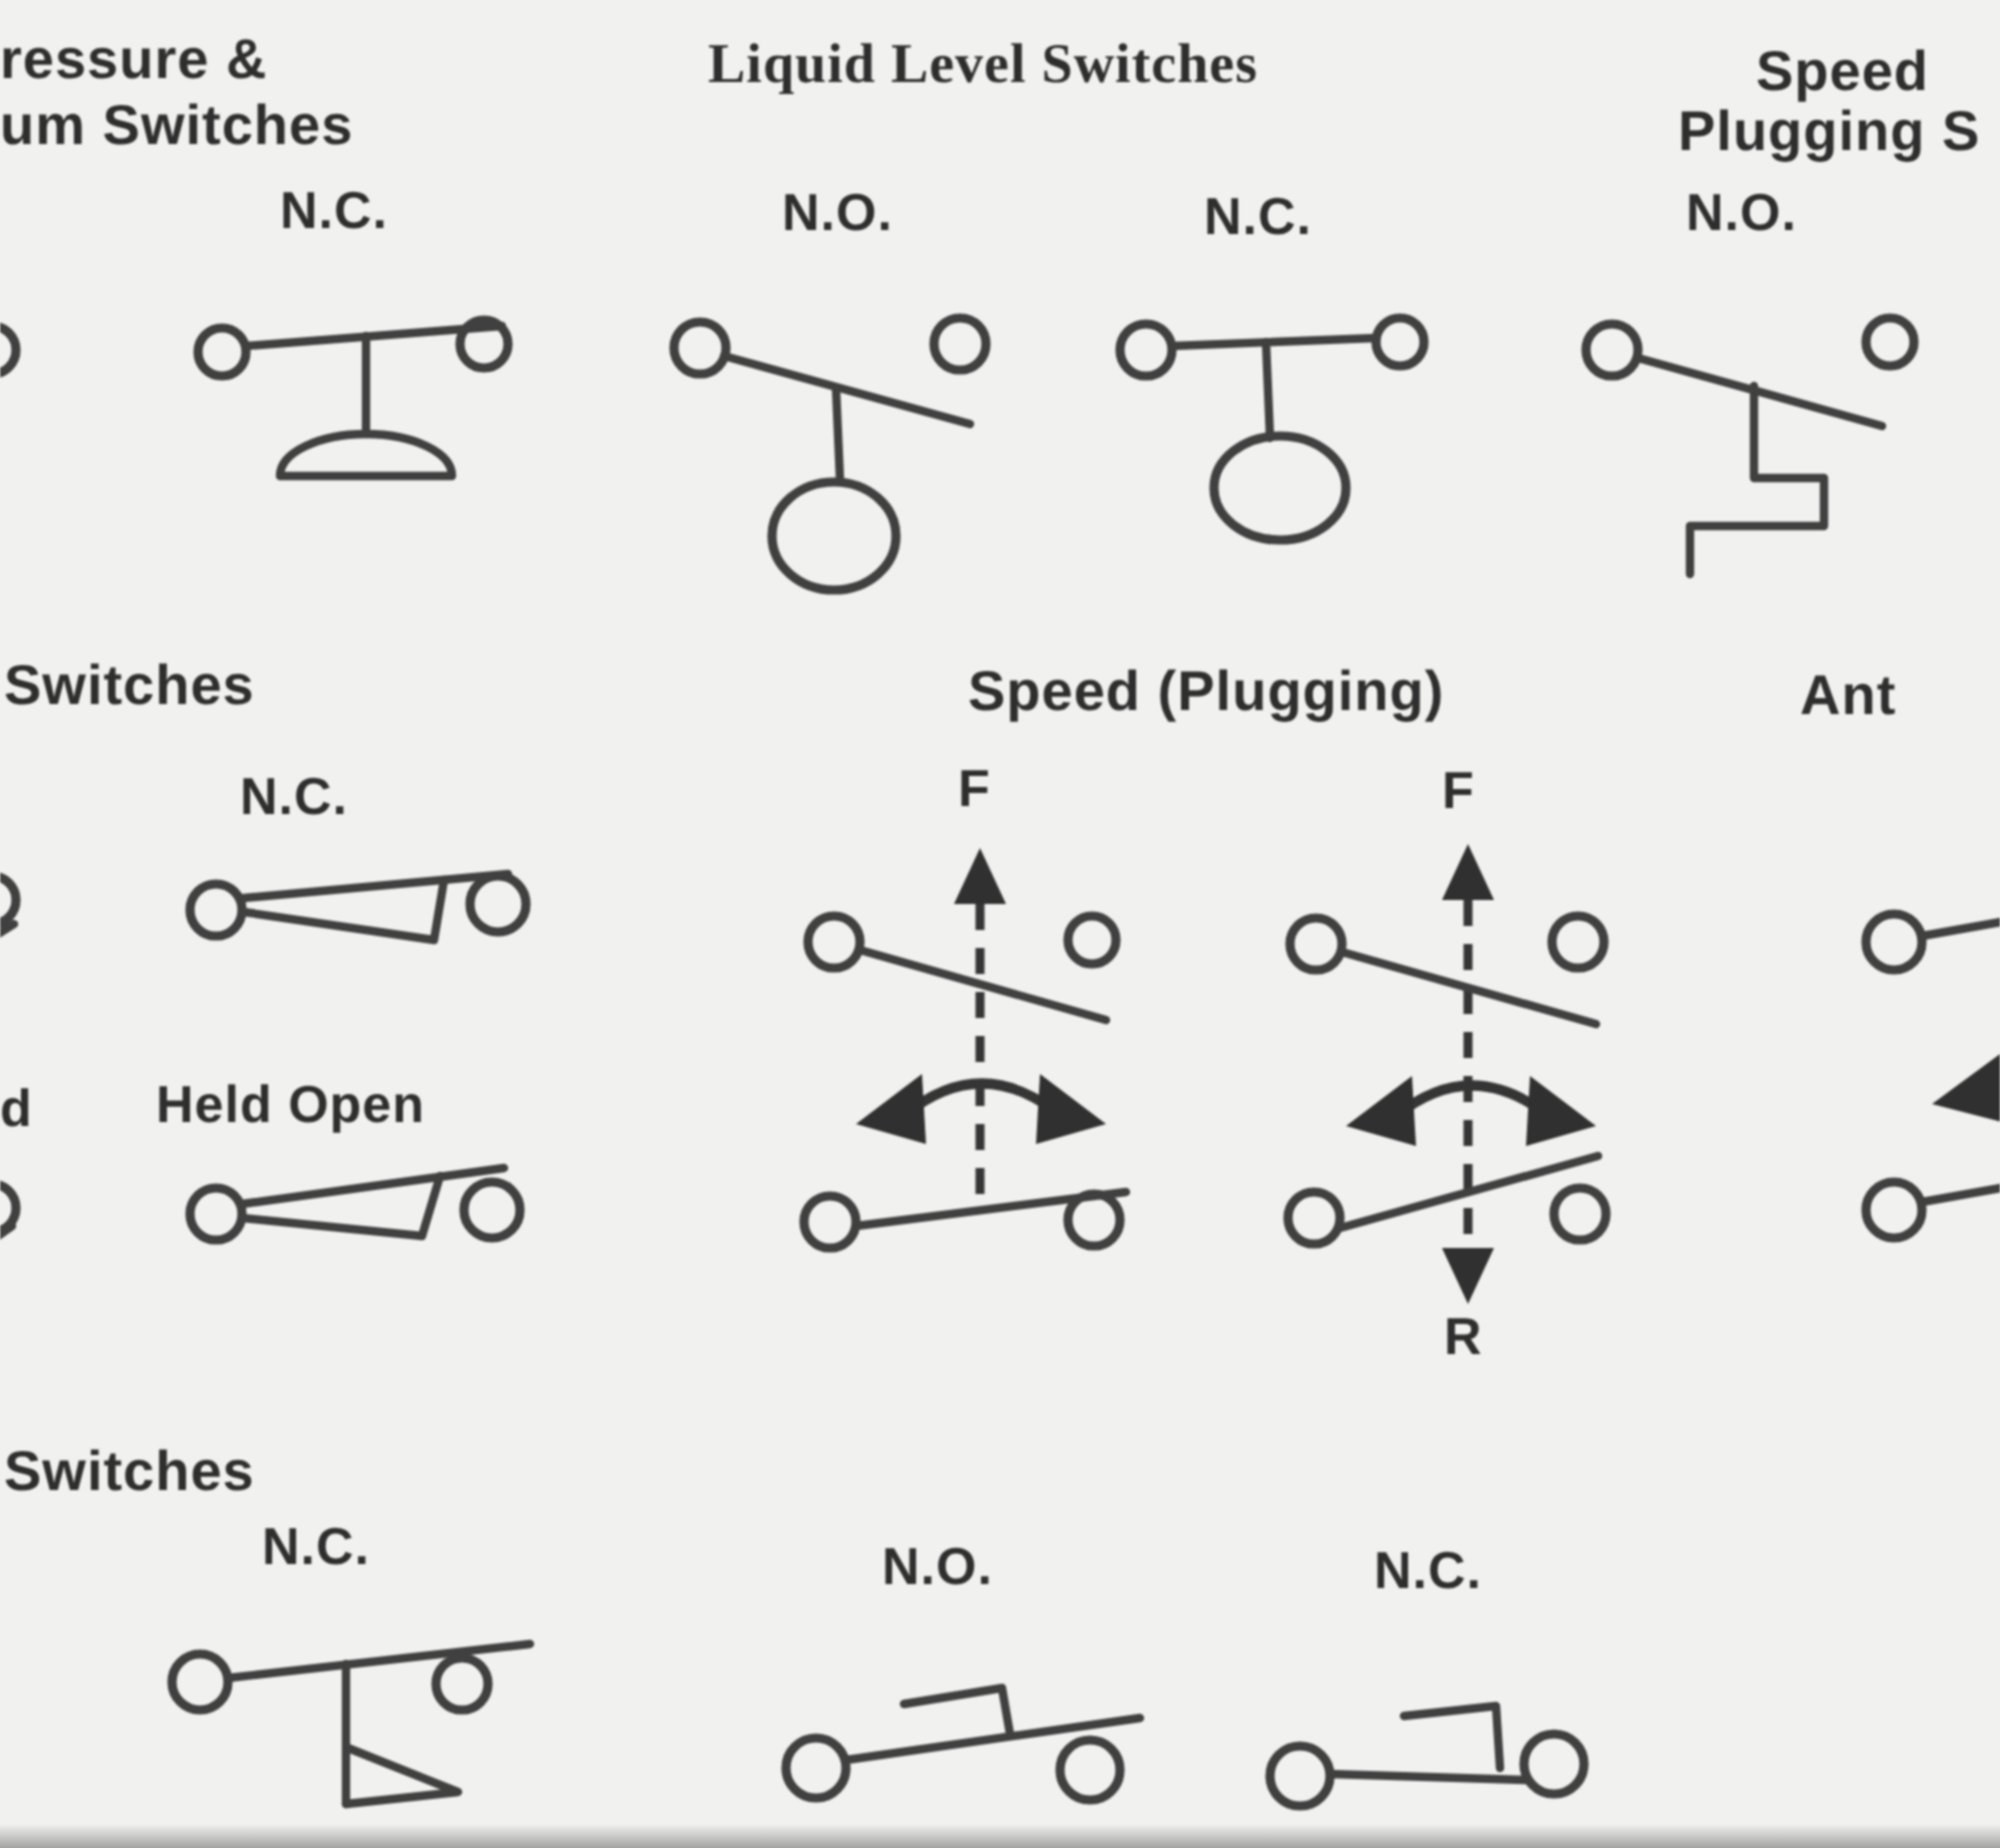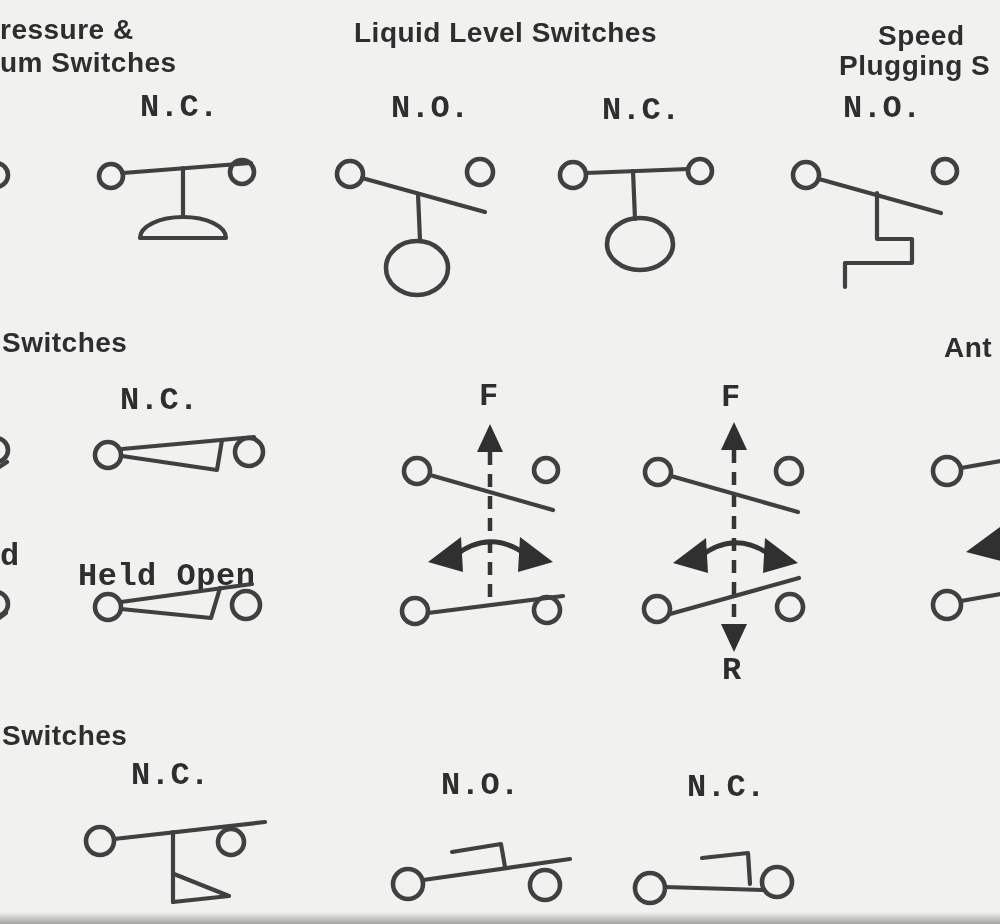--- a/index.html
+++ b/index.html
@@ -16,21 +16,21 @@
   }
   .t{
     position:absolute;
     font-weight:bold;
     color:#2e2e2e;
     white-space:nowrap;
     line-height:1;
     letter-spacing:0.5px;
   }
   .title{font-size:28px;}
-  .lab{font-size:32px;font-family:Liberation Mono, monospace;}
+  .lab{font-size:26px;}
   svg.sym-canvas{position:absolute;left:0;top:0;}
   .ln{fill:none;stroke:#404040;stroke-width:4.2;stroke-linecap:round;stroke-linejoin:round;}
   .cir{fill:none;stroke:#404040;stroke-width:4.6;}
   .dash{fill:none;stroke:#353535;stroke-width:4.5;stroke-dasharray:13 9;}
   .arc{fill:none;stroke:#353535;stroke-width:5;}
   .arw{fill:#303030;stroke:none;}
   .bottom-fade{
     position:absolute;left:0;bottom:0;width:100%;height:12px;
     background:linear-gradient(to bottom,rgba(120,120,120,0),rgba(70,70,70,0.45));
   }
@@ -38,38 +38,39 @@
 </head>
 <body>
 
 <div class="stage">
   <div class="content">
 
     <div class="t title" style="left:0px;top:49px;">um Switches</div>
     <div class="t title" style="left:0px;top:16px;">ressure &amp;</div>
     <div class="t lab" style="left:140px;top:92px;">N.C.</div>
 
-    <div class="t title" style="left:354px;top:19px;">Liquid Level Switches</div>
+    <div class="t title" style="left:354px;top:19px;font-family:Liberation Serif, serif;">Liquid Level Switches</div>
     <div class="t lab" style="left:391px;top:93px;">N.O.</div>
     <div class="t lab" style="left:602px;top:95px;">N.C.</div>
 
     <div class="t title" style="left:878px;top:22px;">Speed</div>
     <div class="t title" style="left:839px;top:52px;">Plugging S</div>
     <div class="t lab" style="left:843px;top:93px;">N.O.</div>
 
     <div class="t title" style="left:2px;top:329px;">Switches</div>
     <div class="t lab" style="left:120px;top:385px;">N.C.</div>
     <div class="t lab" style="left:0px;top:541px;">d</div>
-    <div class="t lab" style="left:78px;top:539px;margin-top:22px;">Held Open</div>
+    <div class="t lab" style="left:78px;top:539px;">Held Open</div>
 
+    <div class="t title" style="left:484px;top:332px;">Speed (Plugging)</div>
     <div class="t lab" style="left:479px;top:381px;">F</div>
     <div class="t lab" style="left:721px;top:382px;">F</div>
     <div class="t lab" style="left:722px;top:655px;">R</div>
 
-    <div class="t title" style="left:944px;top:334px;">Ant</div>
+    <div class="t title" style="left:900px;top:334px;">Ant</div>
 
     <div class="t title" style="left:2px;top:722px;">Switches</div>
     <div class="t lab" style="left:131px;top:760px;">N.C.</div>
 
     <div class="t lab" style="left:441px;top:770px;">N.O.</div>
     <div class="t lab" style="left:687px;top:772px;">N.C.</div>
 
     <svg class="sym-canvas" width="1000" height="924" viewBox="0 0 1000 924">
 
       <g>

